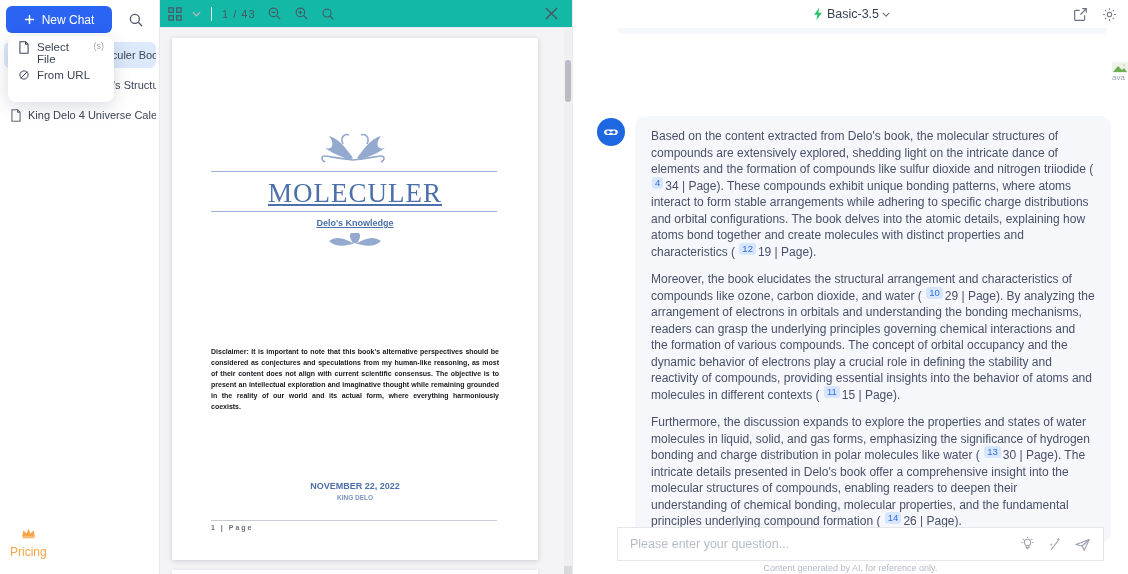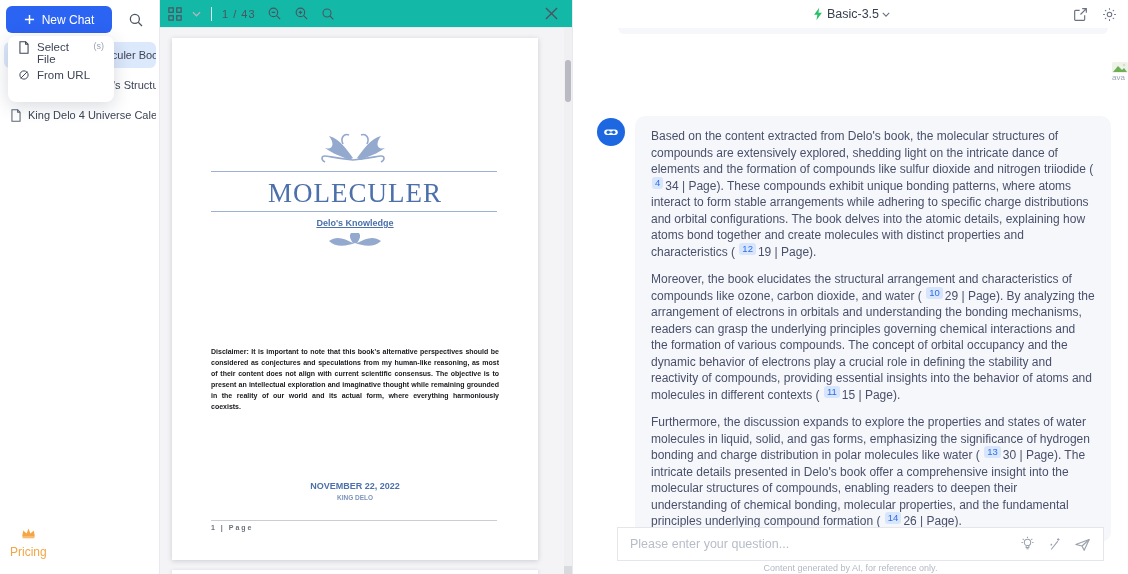--- a/index.html
+++ b/index.html
@@ -51,21 +51,21 @@
     box-shadow:0 1px 4px rgba(60,64,80,.2); }
   .pdf-scrollbar { position:absolute; right:0; top:28px; width:8px; height:546px; background:#f0f0f2; }
   .pdf-scroll-thumb { position:absolute; right:1px; top:32px; width:6px; height:42px;
     background:#b9bac2; border-radius:3px; }
   .pdf-scroll-corner { position:absolute; right:0; bottom:0; width:8px; height:8px; background:#d9dade; }
 
   .orn-top { position:absolute; left:0; right:0; top:86px; display:flex; justify-content:center; }
   .rule { position:absolute; left:39px; width:286px; border-top:1px solid #9db1d4; }
   .pdf-title { position:absolute; left:0; right:0; top:140px; text-align:center;
     font-family:"Liberation Serif", serif; font-size:27px; color:#4b70aa; letter-spacing:1px;
-    }
+    text-decoration:underline; }
   .pdf-subtitle { position:absolute; left:0; right:0; top:180px; text-align:center;
     font-size:9px; font-weight:bold; color:#4b70aa; text-decoration:underline; }
   .orn-mid { position:absolute; left:0; right:0; top:195px; display:flex; justify-content:center; }
   .pdf-disclaimer { position:absolute; left:39px; width:288px; top:308px; font-size:7px;
     font-weight:bold; color:#17181c; line-height:11px; text-align:justify; }
   .pdf-date { position:absolute; left:0; right:0; top:443px; text-align:center; font-size:9px;
     font-weight:bold; color:#4b70aa; }
   .pdf-author { position:absolute; left:0; right:0; top:456px; text-align:center; font-size:6.5px;
     font-weight:bold; color:#7c94bd; }
   .pagefoot-rule { top:482px; border-top-color:#c9ccd4; }

